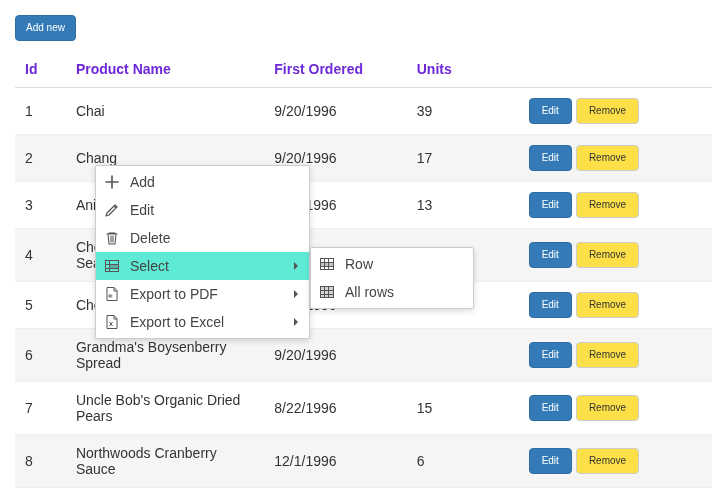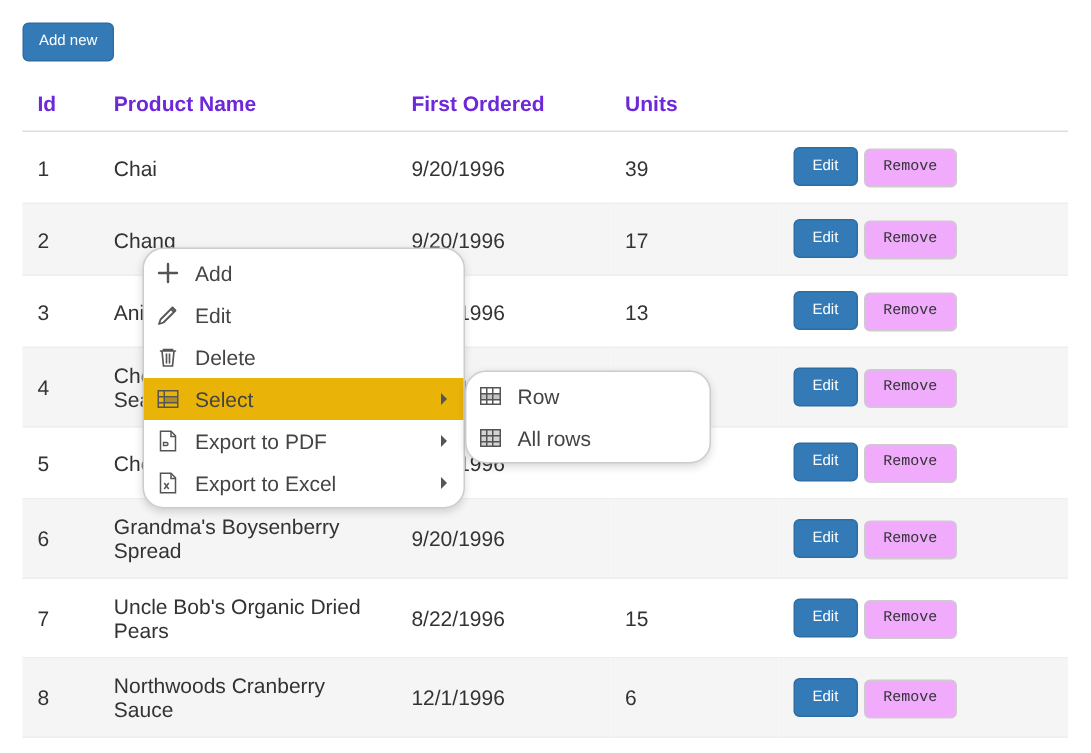--- a/index.html
+++ b/index.html
@@ -21,24 +21,23 @@
     border: 1px solid transparent;
     cursor: pointer;
     white-space: nowrap;
   }
   .btn-primary {
     background: #337ab7;
     border-color: #2e6da4;
     color: #fff;
   }
   .btn-default {
-    background: #f0abfc;
+    background: #fde047;
     border-color: #ccc;
     color: #333;
-    font-family: Liberation Mono, monospace;
   }
   .add-new-wrap { margin-bottom: 10px; }
   table {
     width: 100%;
     border-collapse: collapse;
     table-layout: fixed;
   }
   thead th {
     text-align: left;
     font-weight: 600;
@@ -57,38 +56,38 @@
   .col-id { width: 50px; }
   .col-name { width: 195px; }
   .col-date { width: 140px; }
   .col-units { width: 110px; }
   .col-actions { width: 190px; text-align: left; }
   .actions .btn { margin-right: 4px; padding:5px 12px;}
   .context-menu {
     position: absolute;
     background: #fff;
     border: 1px solid #ccc;
-    border-radius: 14px;
+    border-radius: 2px;
     box-shadow: 0 2px 6px rgba(0,0,0,0.15);
     padding: 2px 0;
     font-size: 14px;
     color: #444;
     z-index: 10;
   }
   #cm1 { left: 95px; top: 165px; width: 215px; }
   #cm2 { left: 310px; top: 247px; width: 164px; }
   .cm-item {
     display: flex;
     align-items: center;
     padding: 5px 8px 5px 8px;
     cursor: pointer;
     position: relative;
     height: 28px;
   }
-  .cm-item.hover { background: #eab308; }
+  .cm-item.hover { background: #5eead4; }
   .cm-icon {
     width: 16px;
     height: 16px;
     margin-right: 10px;
     flex: 0 0 16px;
     color: #555;
   }
   .cm-item .arrow {
     margin-left: auto;
     color: #555;

